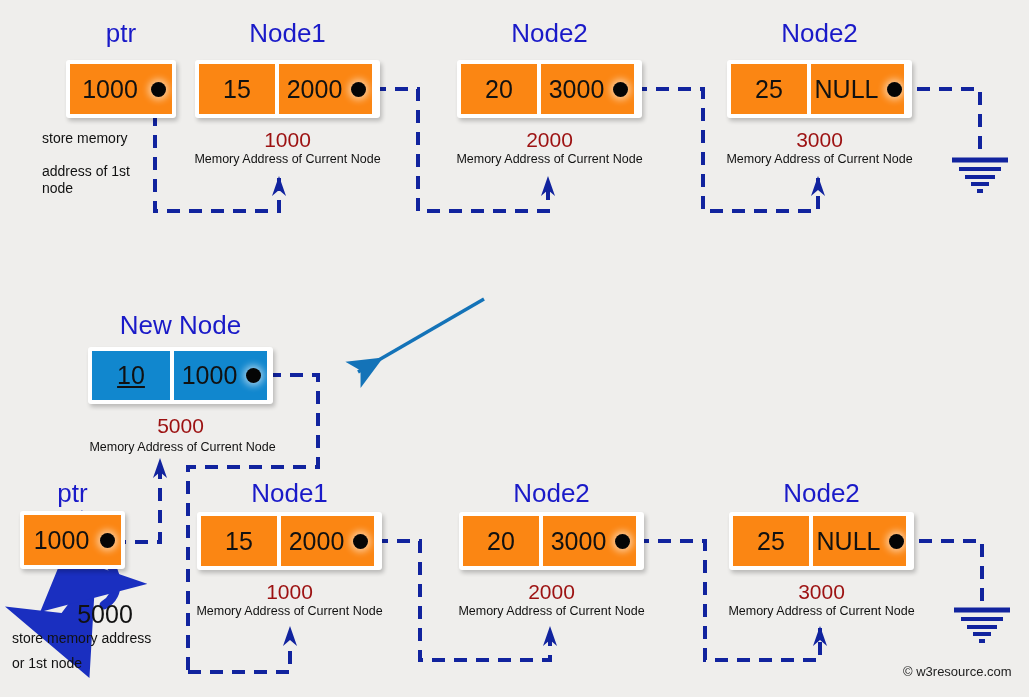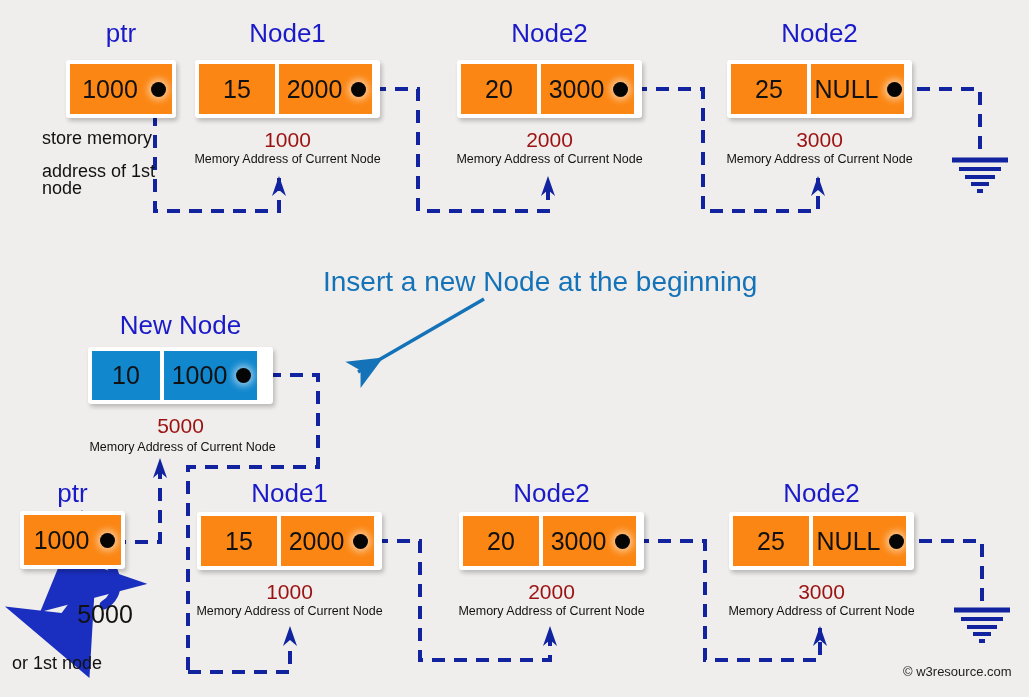--- a/index.html
+++ b/index.html
@@ -61,21 +61,21 @@
   .addrSub{
     position:absolute;
     color:#111;
     font-size:12.5px;
     white-space:nowrap;
     text-align:center;
   }
   .noteTxt{
     position:absolute;
     color:#111;
-    font-size:18px;
+    font-size:14px;
     line-height:20px;
     white-space:nowrap;
   }
   .bigTitle{
     position:absolute;
     color:#1473b8;
     font-size:28px;
     white-space:nowrap;
   }
   .credit{
@@ -209,43 +209,43 @@
       <span>25</span>
     </div>
     <div class="cell has-dot" style="width:93px;">
       <span>NULL</span>
       <span class="dot" style="right:2px;"></span>
     </div>
   </div>
   <div class="addr" style="left:727px;top:128px;width:185px;">3000</div>
   <div class="addrSub" style="left:707px;top:152px;width:225px;">Memory Address of Current Node</div>
 
-  <div class="bigTitle" style="left:323px;top:266px;">Insert a new Node at the beginning</div>
 
   <div class="nodeTitle" style="left:88px;top:310px;width:185px;">New Node</div>
   <div class="node blue" style="left:88px;top:347px;width:185px;height:57px;">
-    <div class="cell" style="width:68px;">
+    <div class="cell" style="width:78px;text-decoration:underline;">
       <span>10</span>
     </div>
     <div class="cell has-dot" style="width:93px;">
       <span>1000</span>
       <span class="dot" style="right:6px;"></span>
     </div>
   </div>
   <div class="addr" style="left:88px;top:414px;width:185px;">5000</div>
   <div class="addrSub" style="left:70px;top:440px;width:225px;">Memory Address of Current Node</div>
 
   <div class="nodeTitle" style="left:20px;top:478px;width:105px;">ptr</div>
   <div class="node" style="left:20px;top:511px;width:105px;height:58px;">
     <div class="cell has-dot" style="width:100%;">
       <span class="strikeVal">1000</span>
       <span class="dot" style="right:6px;"></span>
     </div>
   </div>
   <div class="addr" style="left:60px;top:600px;width:90px;color:#111;font-size:25px;">5000</div>
+  <div class="noteTxt" style="left:12px;top:628px;">store memory address</div>
   <div class="noteTxt" style="left:12px;top:653px;text-align:right;">or 1st node</div>
 
   <div class="nodeTitle" style="left:197px;top:478px;width:185px;">Node1</div>
   <div class="node" style="left:197px;top:512px;width:185px;height:58px;">
     <div class="cell" style="width:76px;">
       <span>15</span>
     </div>
     <div class="cell has-dot" style="width:93px;">
       <span>2000</span>
       <span class="dot" style="right:6px;"></span>

